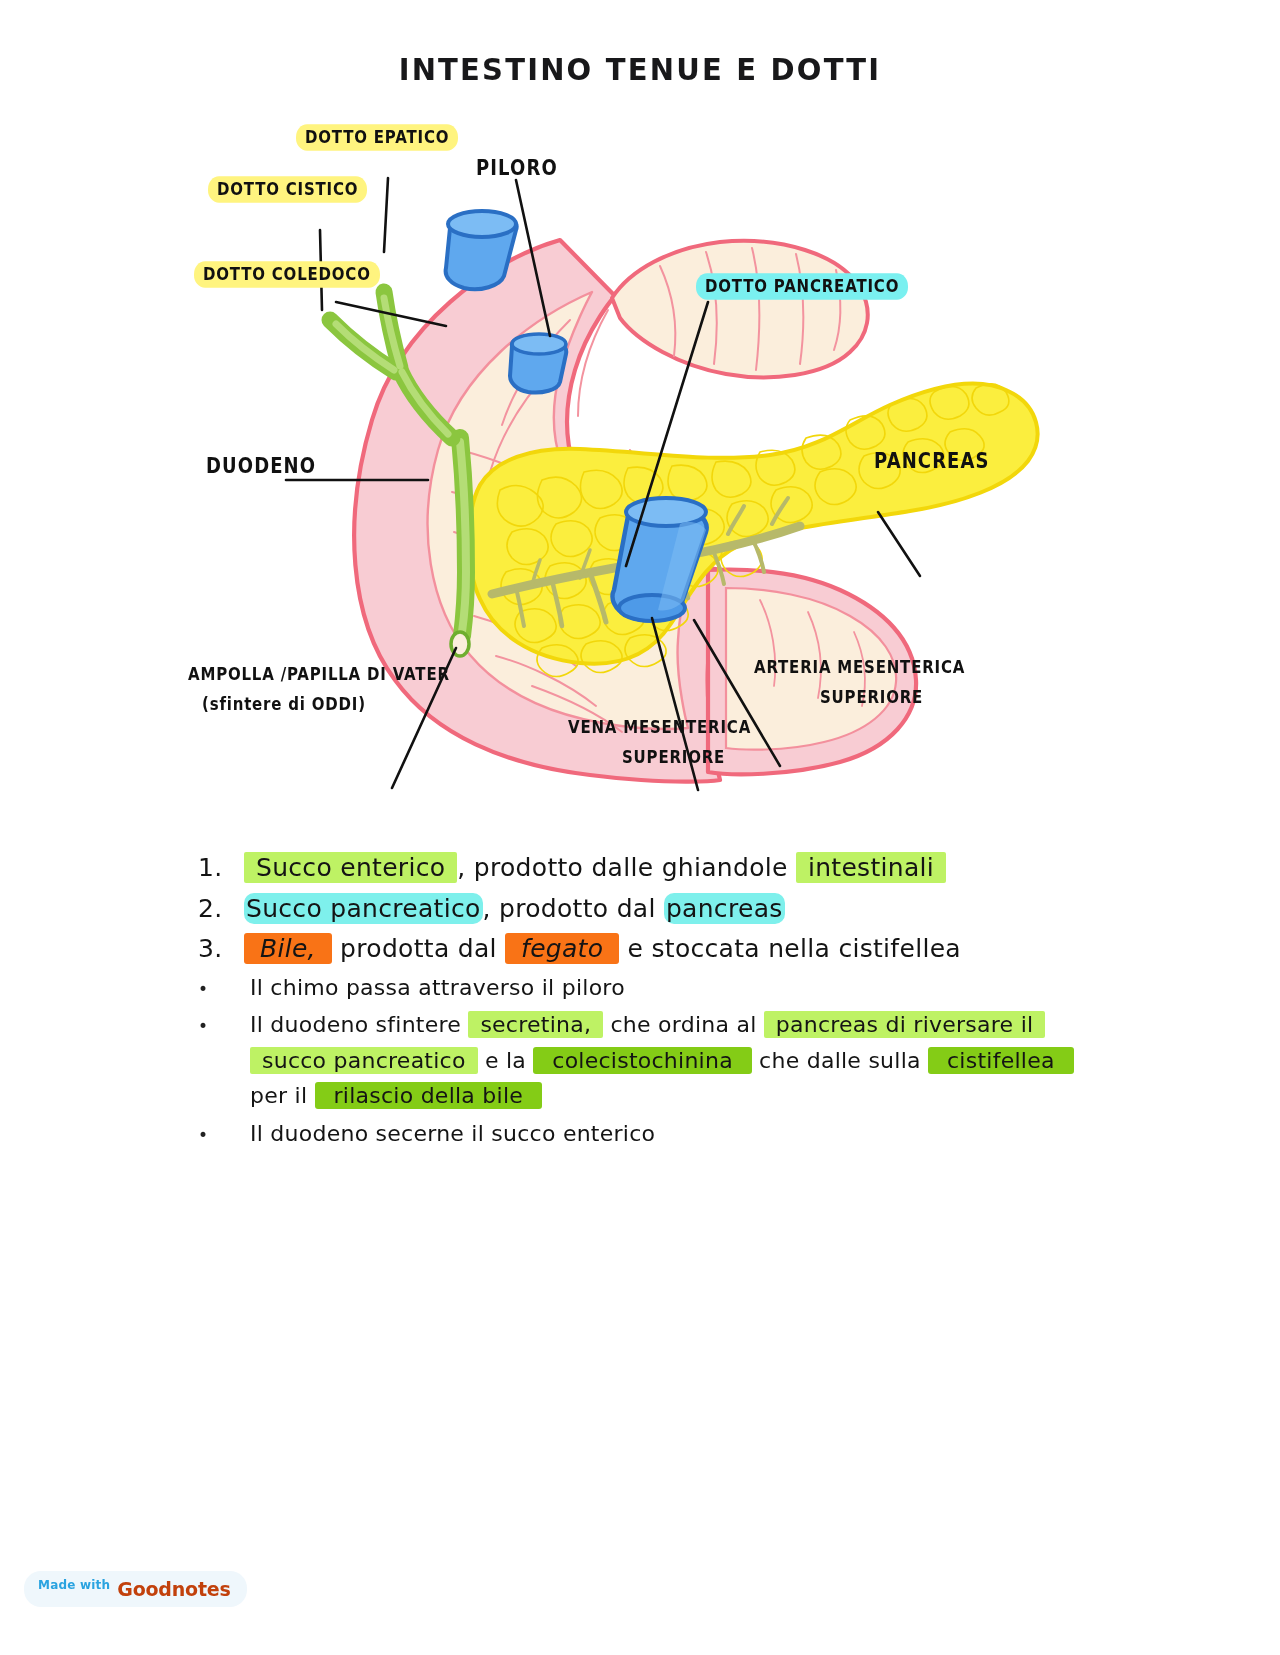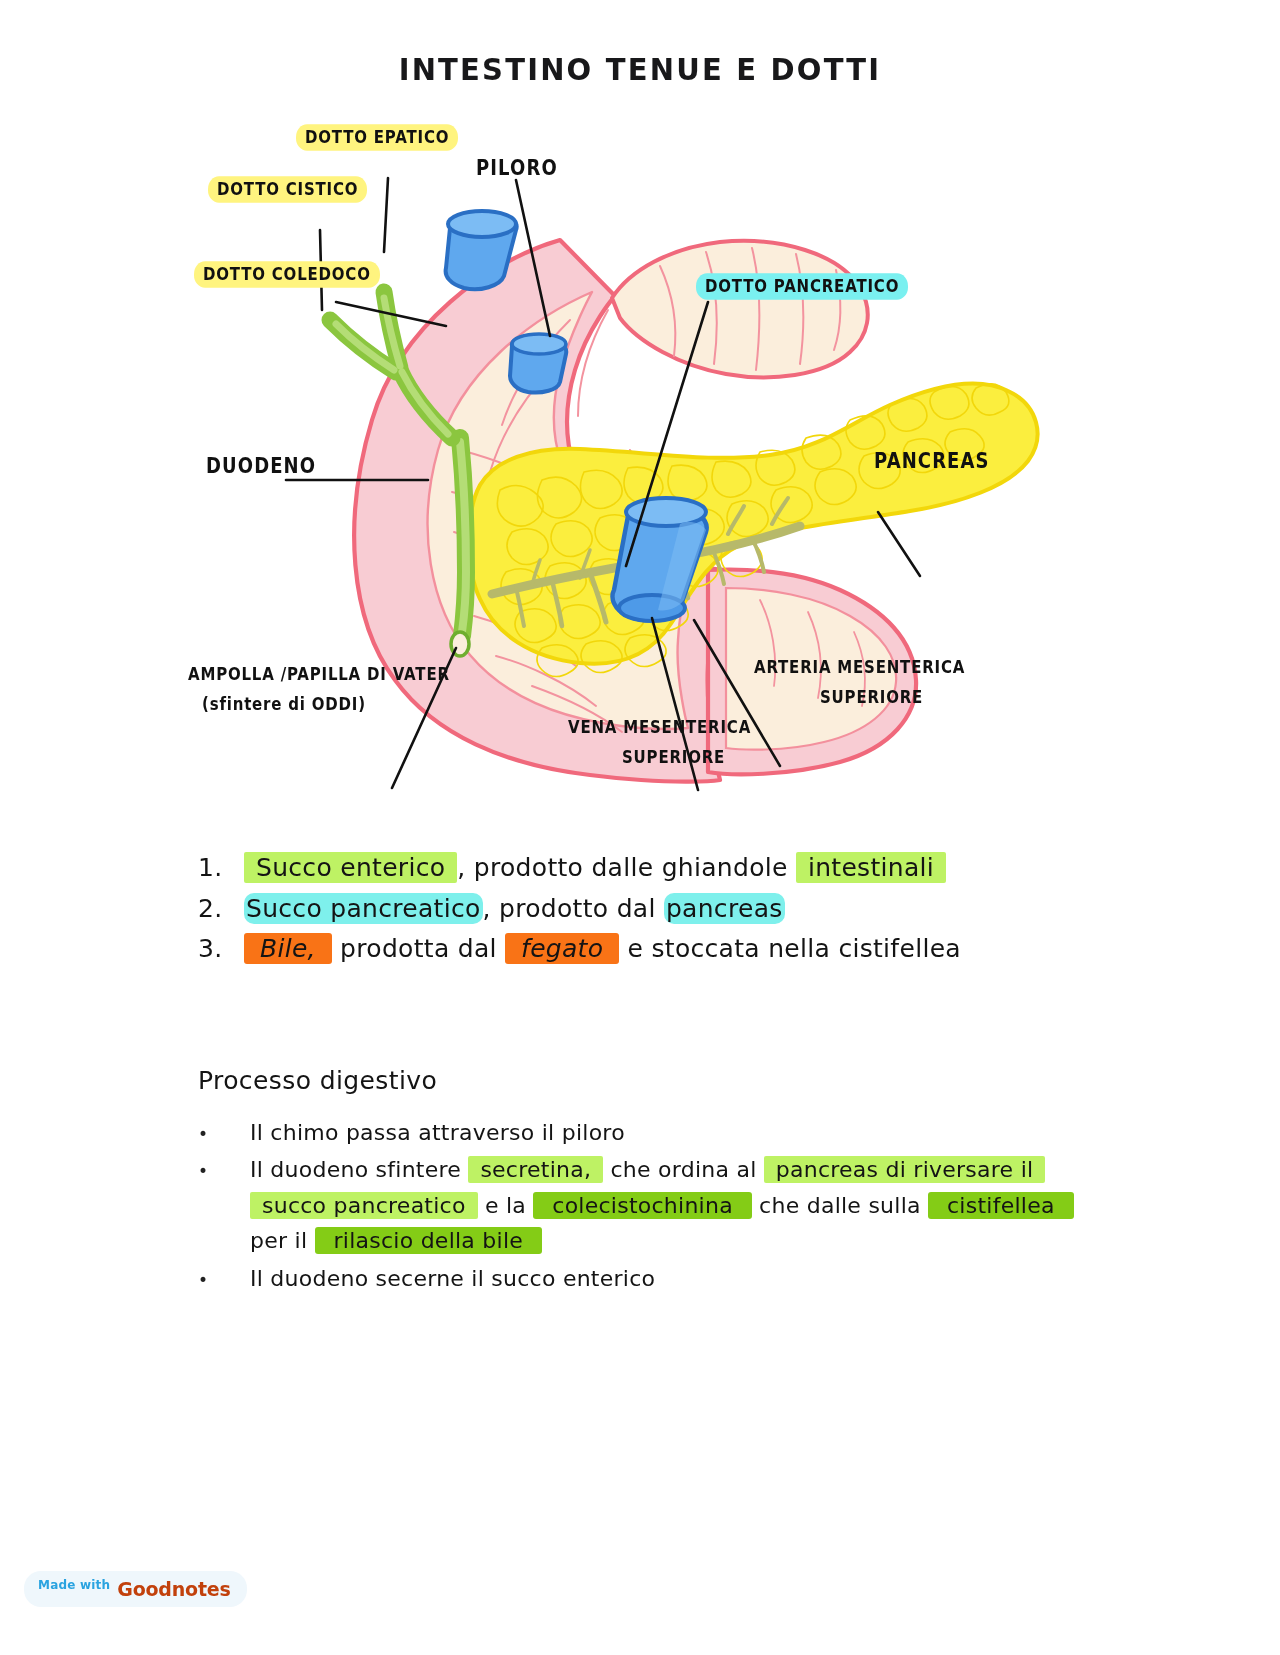--- a/index.html
+++ b/index.html
@@ -418,21 +418,20 @@
     </div>
 
     <div class="numrow">
       <span class="num">3.</span>
       <span class="txt">
         <span class="hl-yellow">Bile,</span><span> prodotta dal </span><span class="hl-yellow">fegato</span><span> e stoccata nella cistifellea</span>
       </span>
     </div>
   </div>
 
-  <div class="sec-head">Processo digestivo</div>
 
   <div class="bullets">
     <div class="brow">
       <span class="bul">•</span>
       <span class="txt">
         <span>Il chimo passa attraverso il piloro</span>
       </span>
     </div>
 
     <div class="brow">

